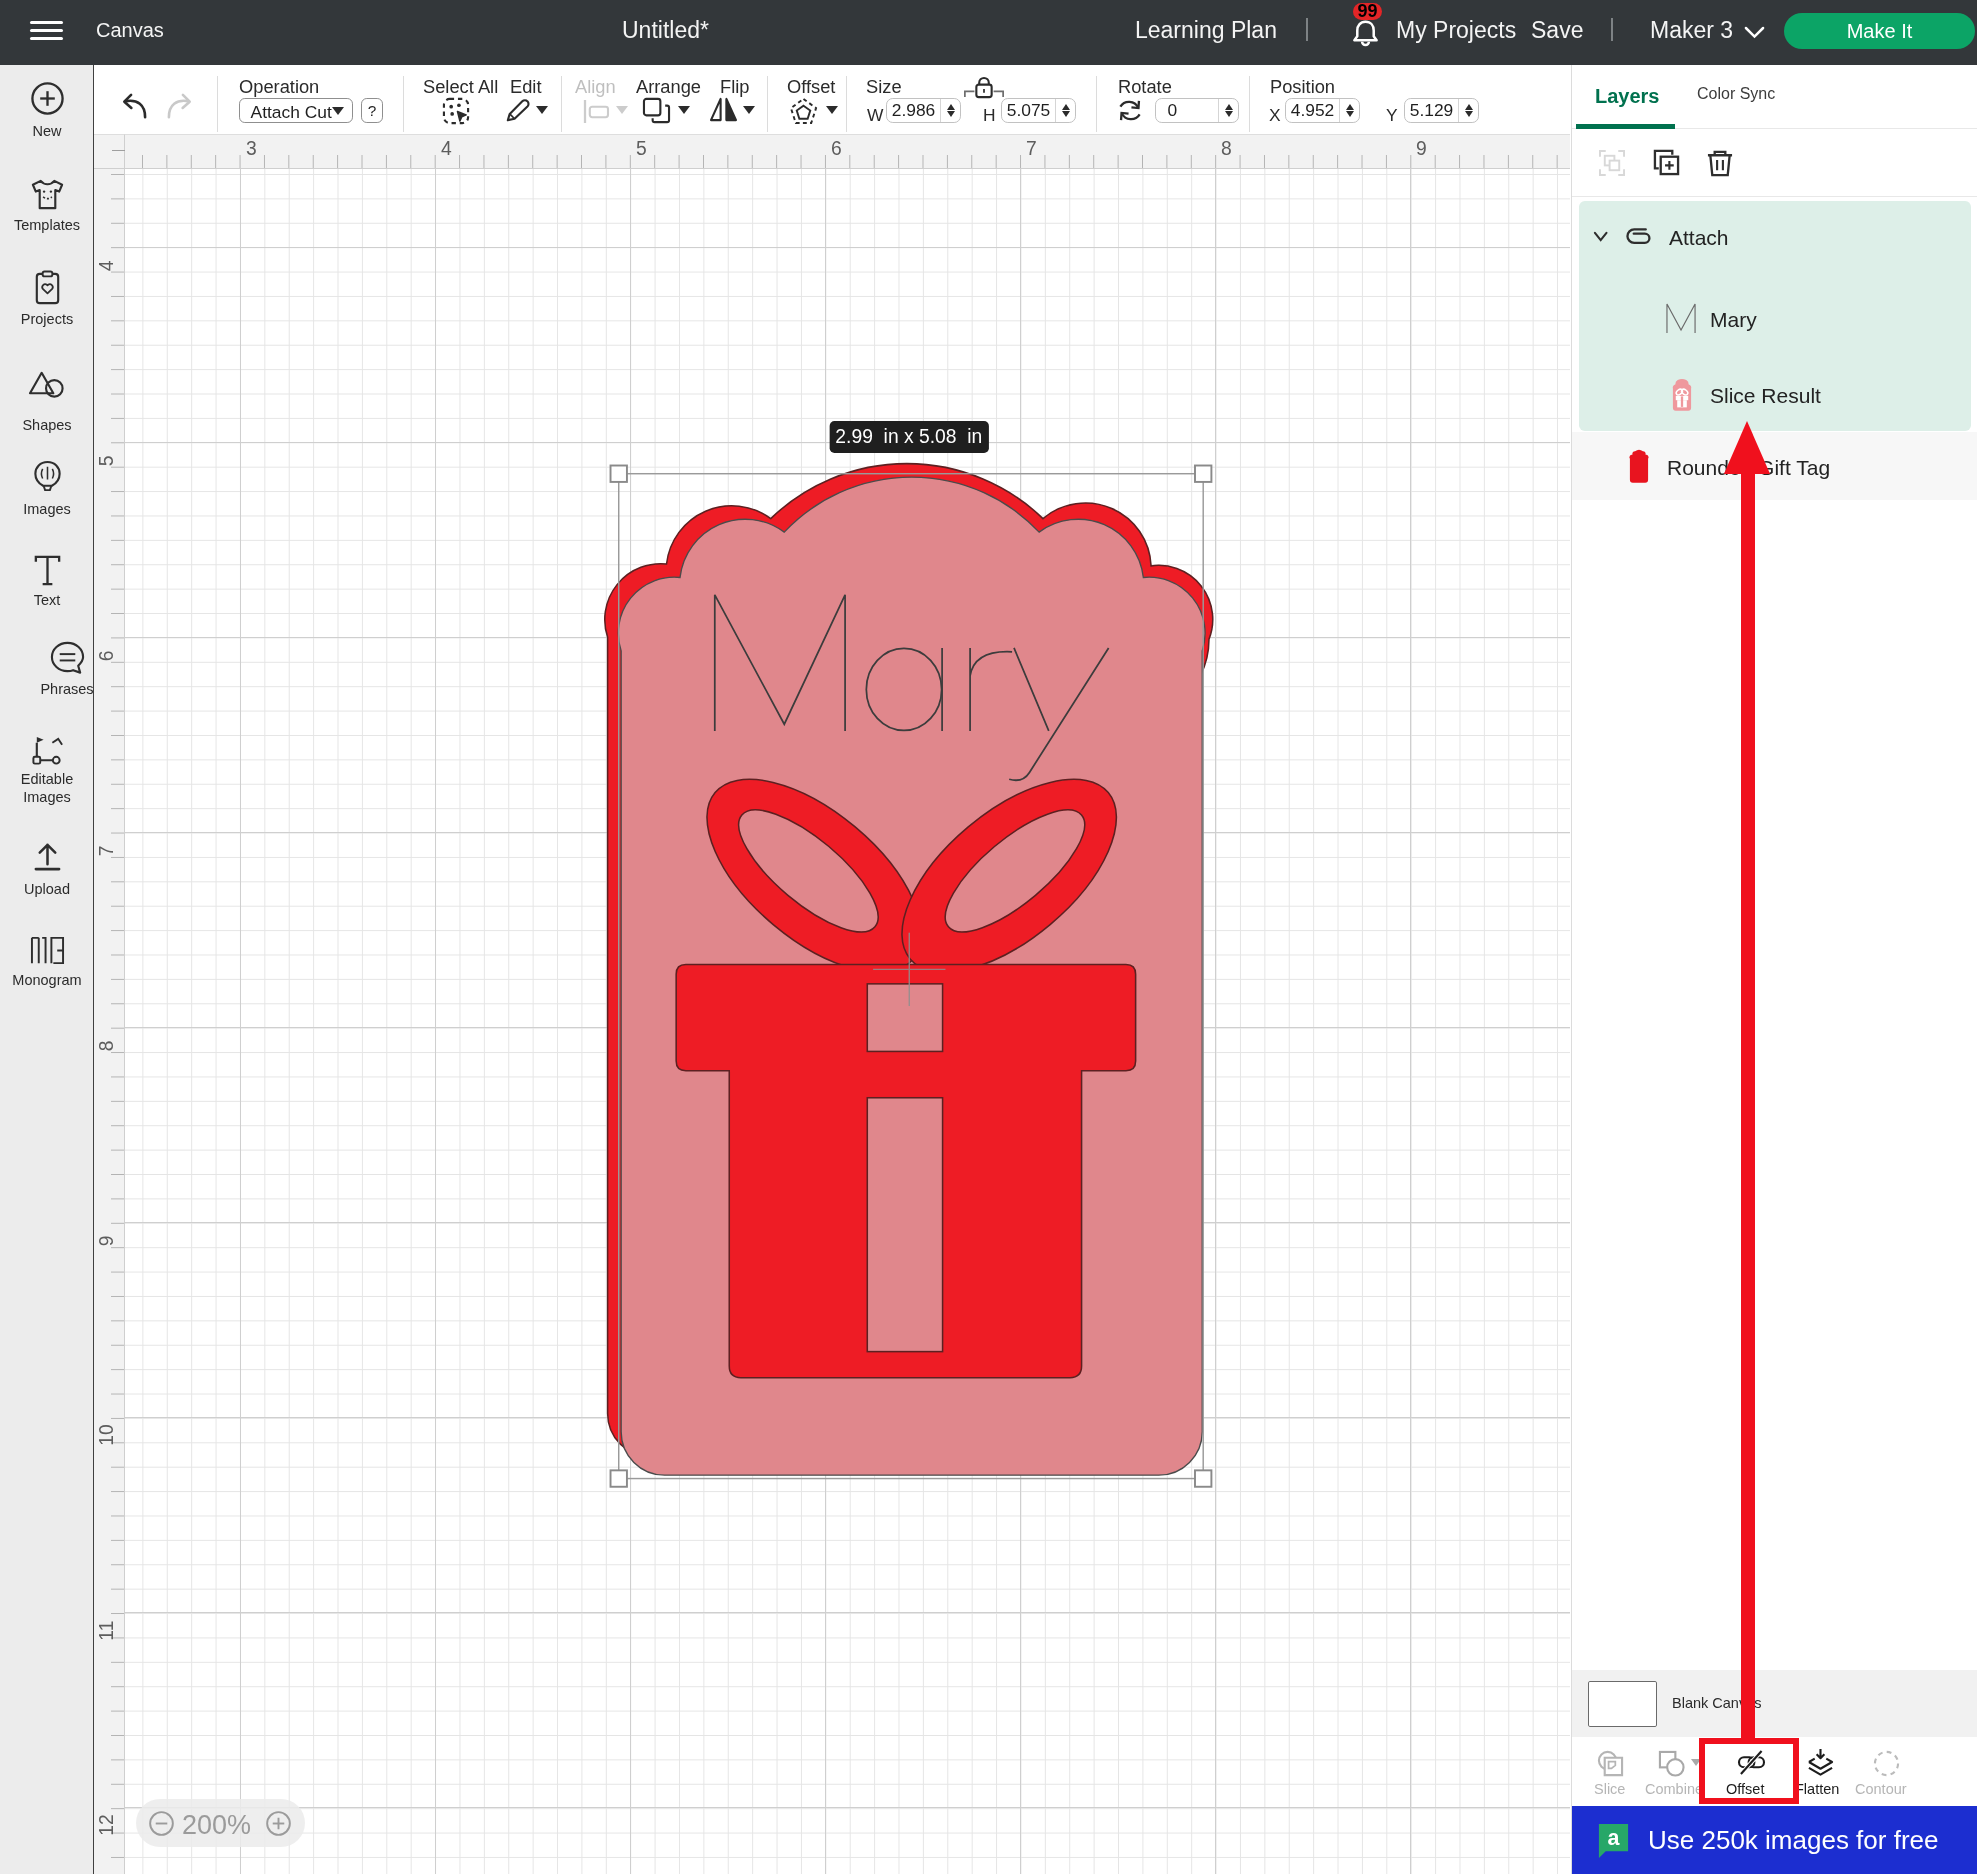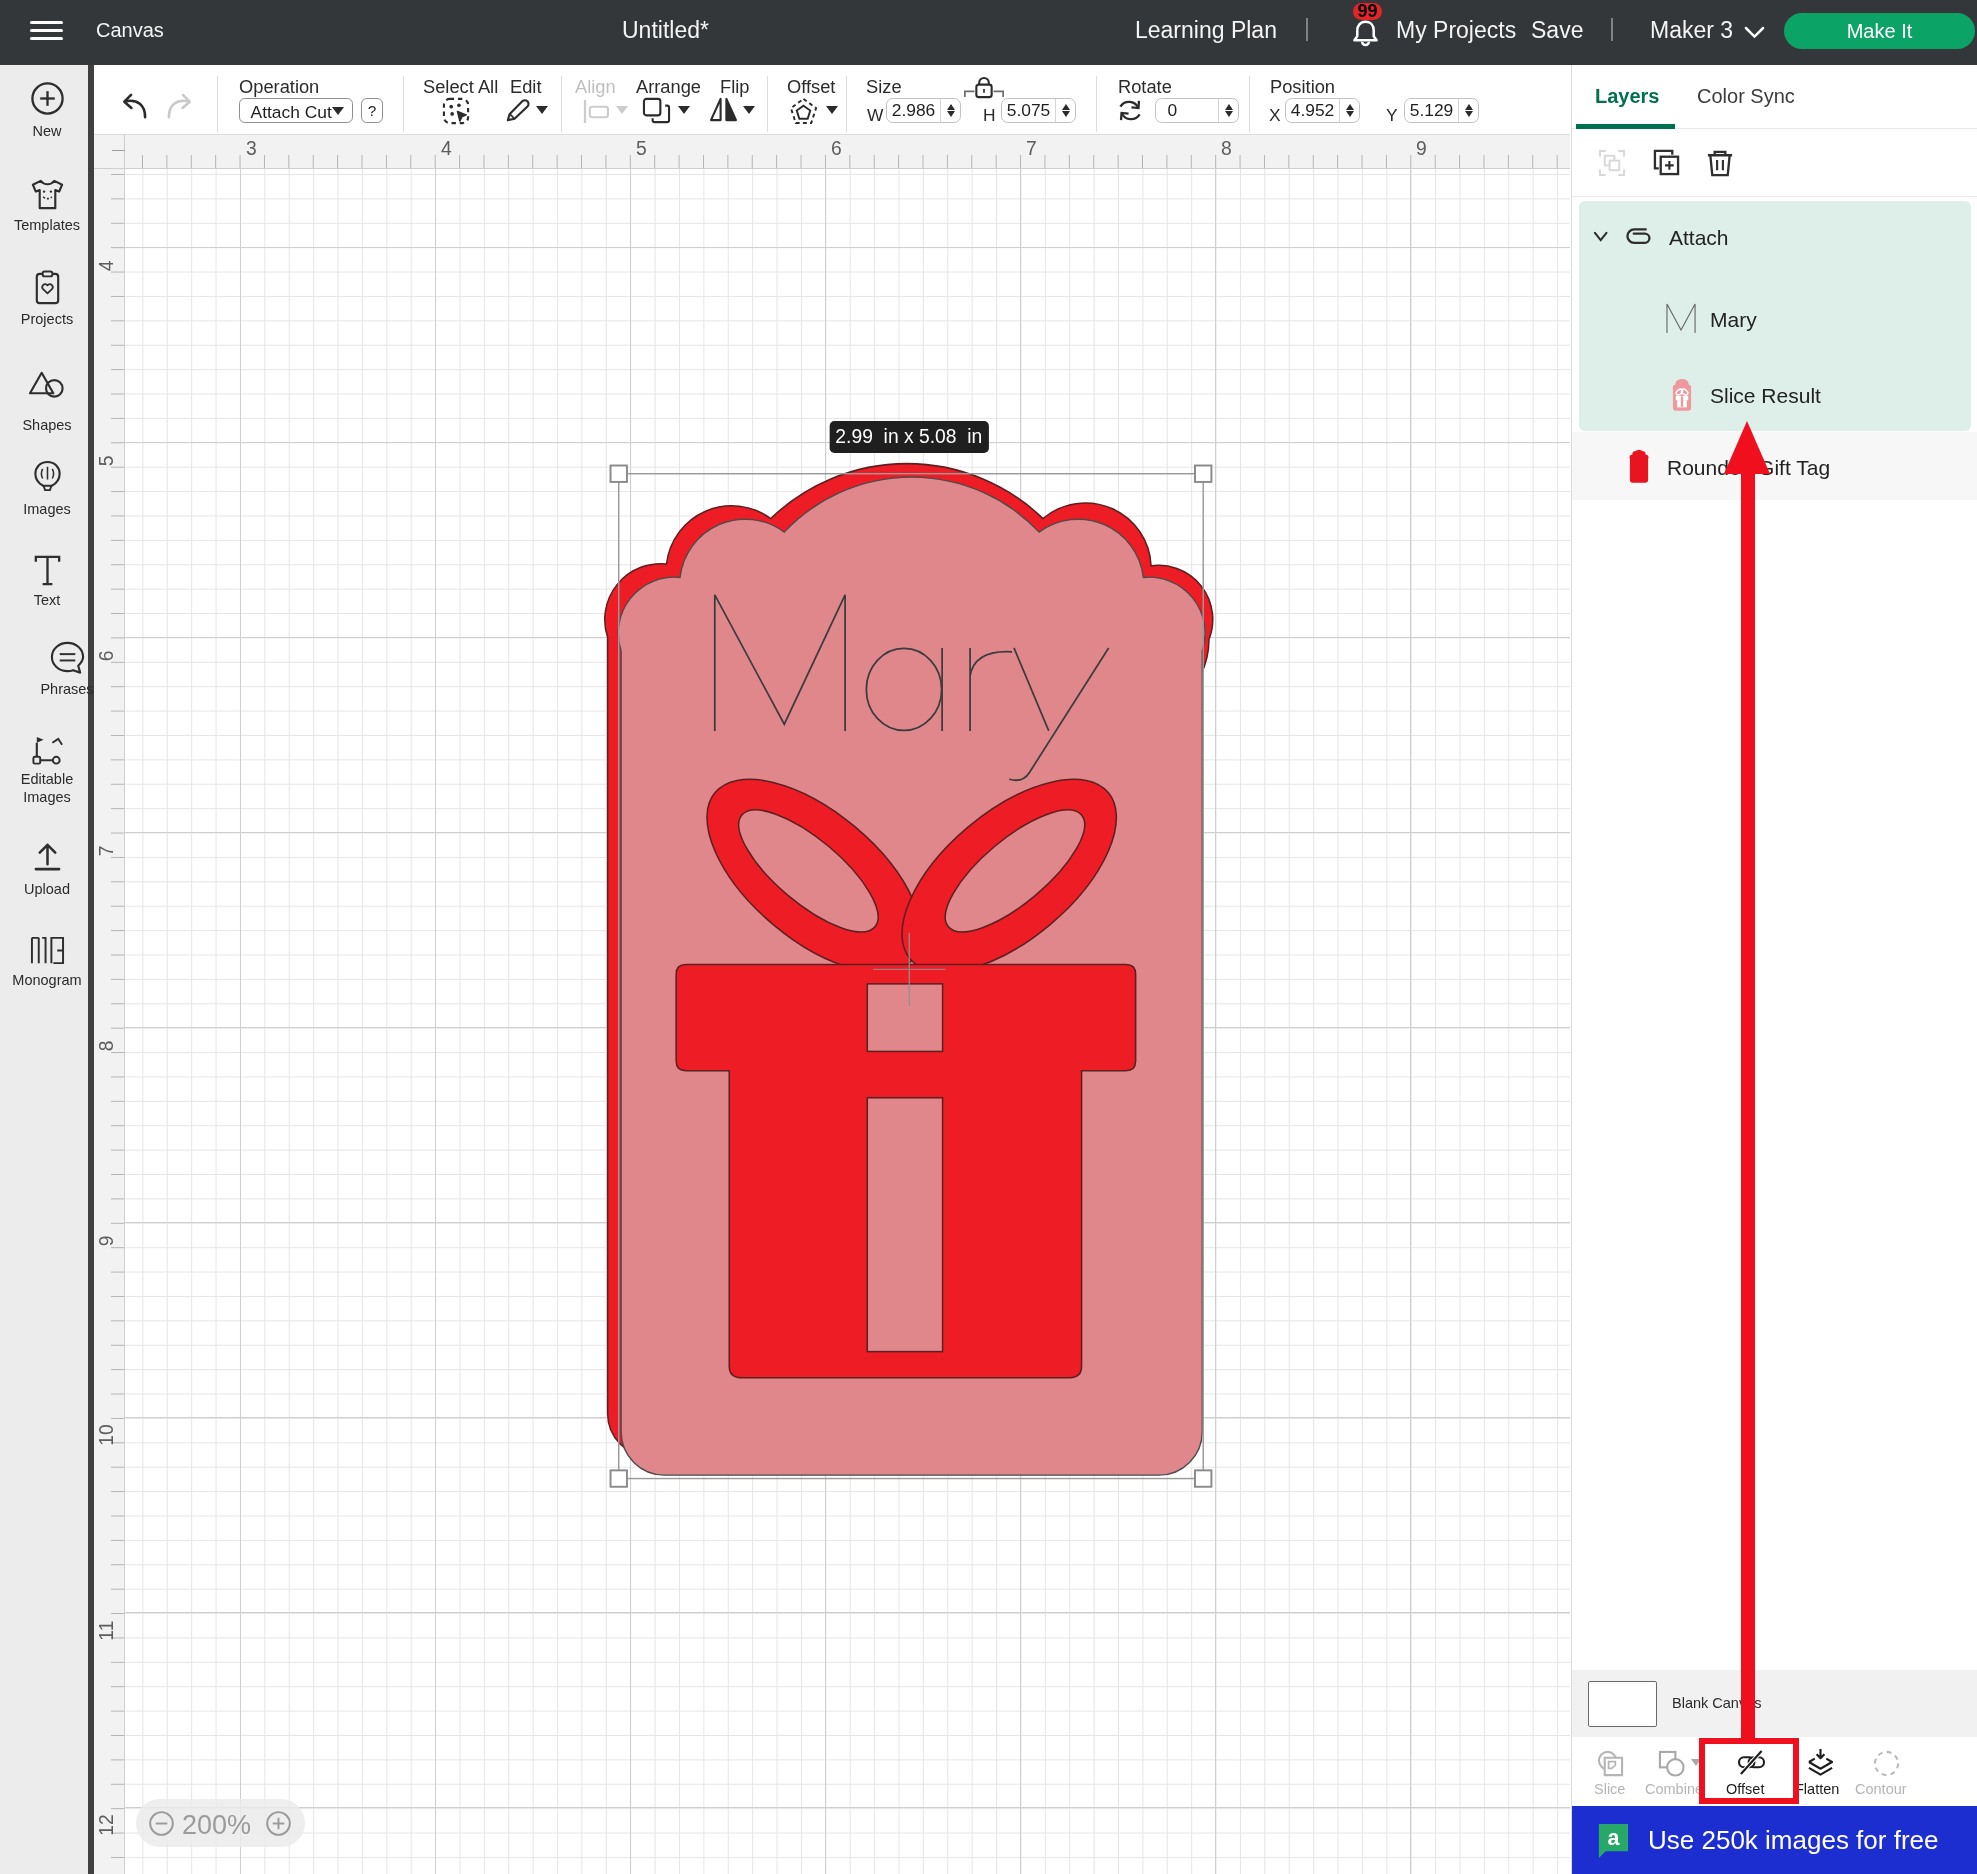--- a/index.html
+++ b/index.html
@@ -3,21 +3,21 @@
 <meta charset="utf-8">
 <style>
   * { margin:0; padding:0; box-sizing:border-box; }
   html,body { width:1977px; height:1874px; overflow:hidden; background:#fff;
     font-family:"Liberation Sans", sans-serif; }
   .abs { position:absolute; }
   
   #header { position:absolute; left:0; top:0; width:1977px; height:65px; background:#33373a; color:#fff; }
   .hline { position:absolute; left:30px; width:33px; height:2.9px; background:#fff; border-radius:1.9px; }
   
-  #sidebar { position:absolute; left:0; top:65px; width:94px; height:1809px; background:#ececec; border-right:6px solid #404040; }
+  #sidebar { position:absolute; left:0; top:65px; width:94px; height:1809px; background:#ececec; border-right:1px solid #404040; }
   .sbitem { position:absolute; width:94px; text-align:center; color:#2b2b2b; font-size:14.5px; }
   .sbitem svg { display:block; margin:0 auto; }
   
   #toolbar { position:absolute; left:94px; top:65px; width:1477px; height:70px; background:#fff; }
   .tlabel { position:absolute; top:10.6px; font-size:18.3px; color:#2b2b2b; }
   .tdiv { position:absolute; top:10.6px; width:1px; height:56px; background:#dcdcdc; }
   .inputbox { position:absolute; top:33px; height:25px; border:1.4px solid #c2c2c2; border-radius:6.8px; background:#fff;
      font-size:17.4px; color:#1f1f1f; display:flex; align-items:center; }
   .ival { flex:1; text-align:center; }
   .istep { width:20px; border-left:1px solid #d5d5d5; height:100%; display:flex; flex-direction:column; align-items:center; justify-content:center; gap:1.9px; }
@@ -366,21 +366,21 @@
   <svg class="abs" style="left:130px; top:11.6px;" width="25" height="25" viewBox="0 0 26 26">
     <circle cx="13" cy="13" r="11.8" fill="none" stroke="#9b9b9b" stroke-width="2"></circle>
       <line x1="7" y1="13" x2="19" y2="13" stroke="#9b9b9b" stroke-width="2"></line>
       <line x1="13" y1="7" x2="13" y2="19" stroke="#9b9b9b" stroke-width="2"></line>
   </svg>
 </div>
 
 <div id="panel">
 
   <div class="abs" style="left:23px; top:20px; font-size:20px; font-weight:600; color:#00714e;">Layers</div>
-  <div class="abs" style="left:125px; top:20px; font-size:20px; color:#3c3c3c;">Color Sync</div>
+  <div class="abs" style="left:125px; top:20px; font-size:16px; color:#3c3c3c;">Color Sync</div>
   <div class="abs" style="left:0px; top:63px; width:406px; height:1px; background:#e8e8e8;"></div>
   <div class="abs" style="left:3.9px; top:59px; width:99px; height:4.8px; background:#00714e;"></div>
 
   <svg class="abs" style="left:27px; top:85px;" width="26" height="26" viewBox="0 0 27 27">
     <g stroke="#d8d8d8" stroke-width="2" fill="none">
       <path d="M1 7 L1 1 L7 1 M20 1 L26 1 L26 7 M26 20 L26 26 L20 26 M7 26 L1 26 L1 20"></path>
       <rect x="6" y="6" width="10" height="10"></rect>
       <rect x="11" y="11" width="10" height="10" fill="#fff"></rect>
     </g>
   </svg>

